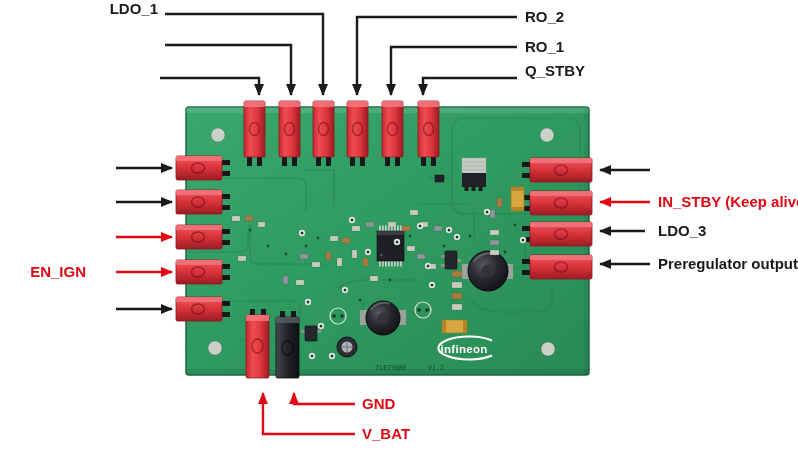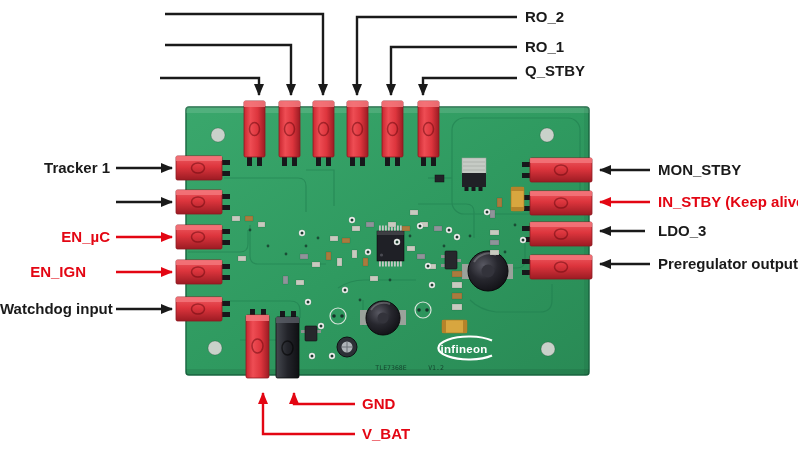--- a/index.html
+++ b/index.html
@@ -404,30 +404,27 @@
     <path stroke="#1a1a1a" marker-end="url(#ahB)" d="M116,309 H172"></path>
     <path stroke="#1a1a1a" marker-end="url(#ahB)" d="M650,170 H600"></path>
     <path stroke="#e30613" marker-end="url(#ahR)" d="M650,202 H600"></path>
     <path stroke="#1a1a1a" marker-end="url(#ahB)" d="M645,231 H600"></path>
     <path stroke="#1a1a1a" marker-end="url(#ahB)" d="M650,264 H600"></path>
     <path stroke="#e30613" marker-end="url(#ahR)" d="M355,404 H294 V393"></path>
     <path stroke="#e30613" marker-end="url(#ahR)" d="M355,434 H263 V393"></path>
   </g>
 </svg>
 
+  <div class="lbl ralign" style="left:0;top:36;width:158px">LDO_1</div>
 
   <div class="lbl" style="left:525;top:8px;left:525px">RO_2</div>
   <div class="lbl" style="left:525px;top:38px">RO_1</div>
   <div class="lbl" style="left:525px;top:62px">Q_STBY</div>
 
-  <div class="lbl ralign" style="left:0;top:159px;width:110px">Tracker 1</div>
-  <div class="lbl ralign red" style="left:0;top:228px;width:110px">EN_µC</div>
   <div class="lbl ralign red" style="left:0;top:263px;width:86px">EN_IGN</div>
-  <div class="lbl ralign" style="left:0;top:300px;width:110px">Watchdog input</div>
-
-  <div class="lbl" style="left:658px;top:161px">MON_STBY</div>
+
   <div class="lbl red" style="left:658px;top:193px">IN_STBY (Keep alive)</div>
   <div class="lbl" style="left:658px;top:222px">LDO_3</div>
   <div class="lbl" style="left:658px;top:255px">Preregulator output</div>
 
   <div class="lbl red" style="left:362px;top:395px">GND</div>
   <div class="lbl red" style="left:362px;top:425px">V_BAT</div>
 </div>
 
 </body></html>

